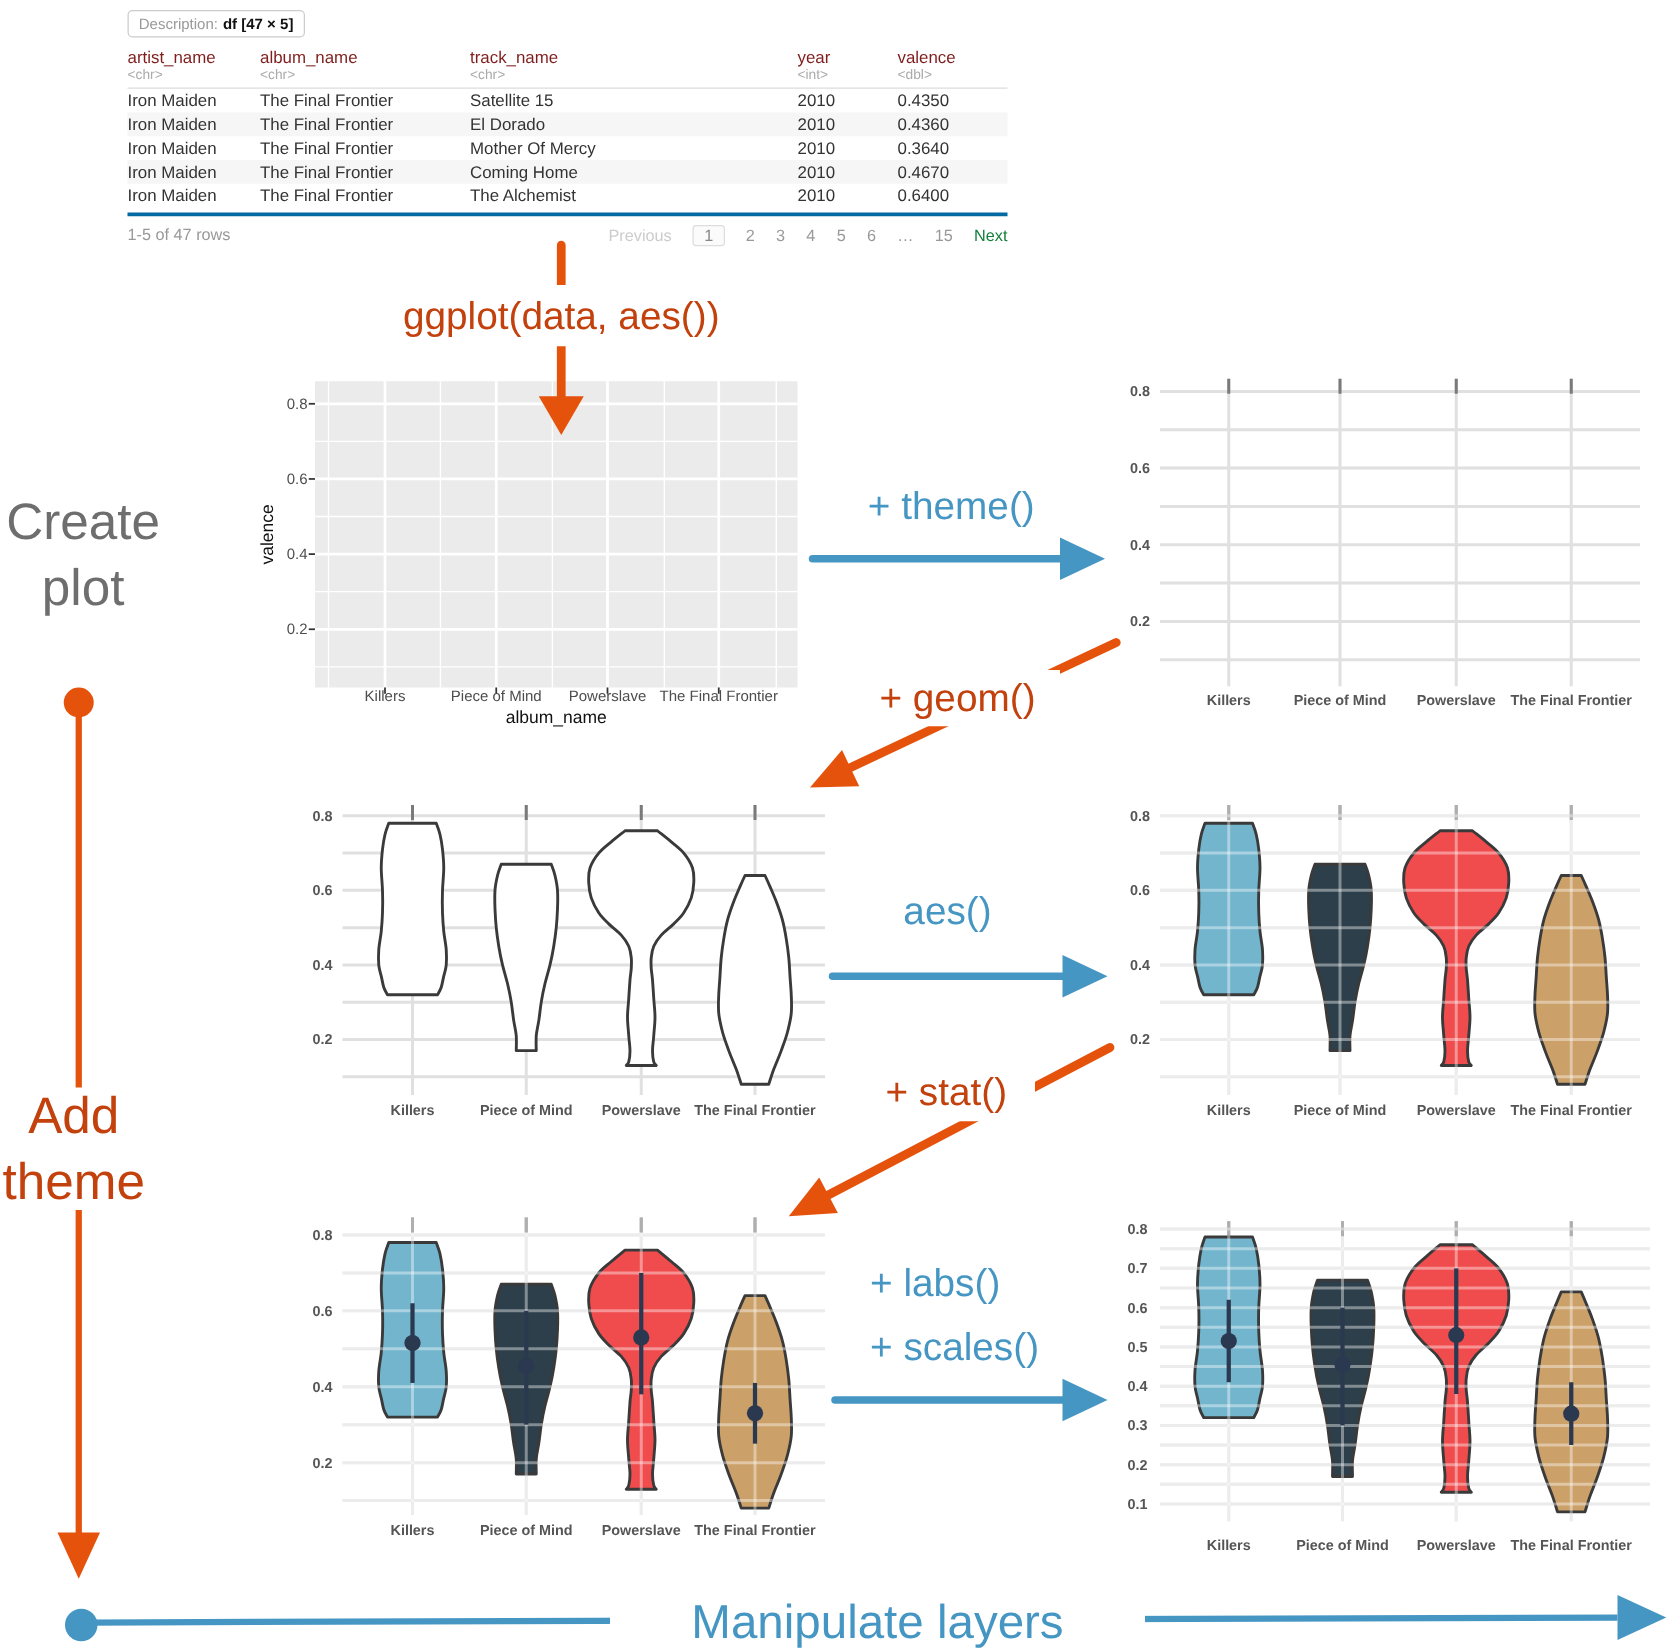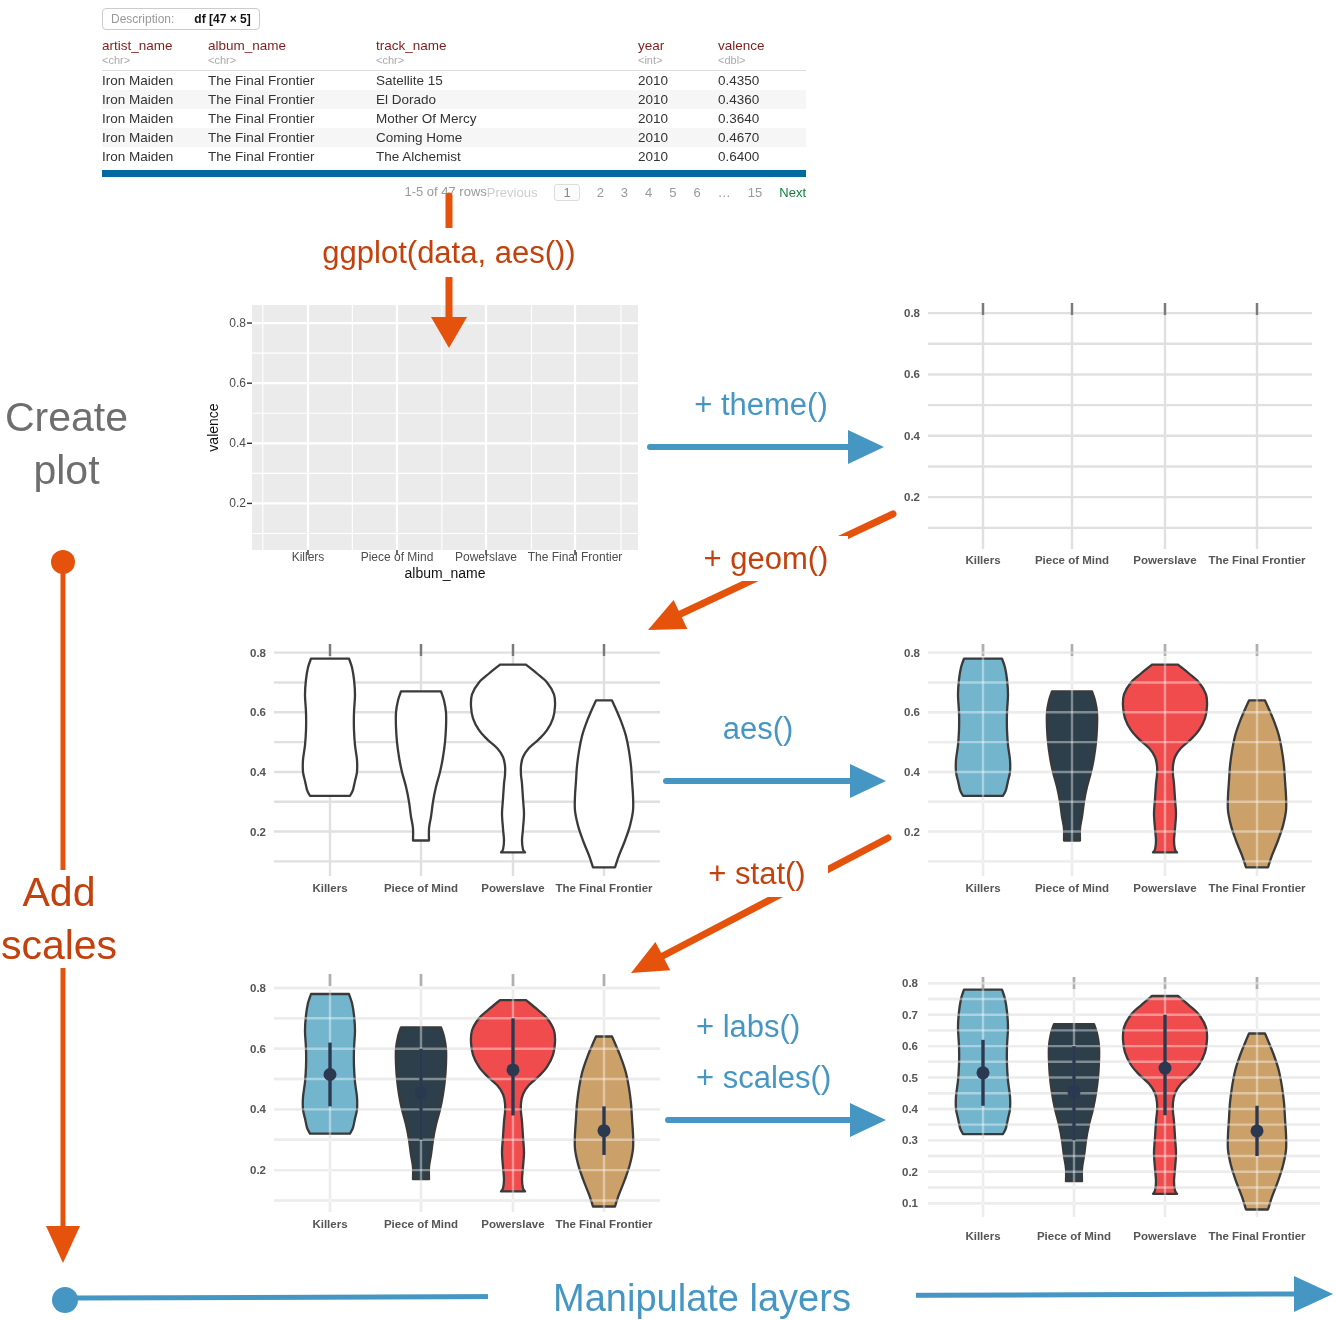--- a/index.html
+++ b/index.html
@@ -2,30 +2,30 @@
 <html><head>
 <meta charset="utf-8">
 <style>
 *{margin:0;padding:0;box-sizing:border-box}
 html,body{width:1335px;height:1320px}
 body{position:relative;background:#fff;font-family:"Liberation Sans",sans-serif;overflow:hidden}
 
 
 .table-card{position:absolute;left:96px;top:4px;width:724px;height:191px;background:#fff}
 .desc-pill{position:absolute;left:6px;top:4px;border:1px solid #ccc;border-radius:4px;padding:3px 8px;font-size:12px;color:#999;background:#fff}
-.desc-pill b{color:#111;font-weight:700;margin-left:20px}
+.desc-pill b{color:#111;font-weight:700;margin-left:4px}
 .tbl{position:absolute;left:6px;right:14px;top:34px}
 .tbl-grid{display:grid;grid-template-columns:106px 168px 262px 1fr 88px;align-items:end}
 .th-name{font-weight:400;font-size:13.5px;color:#7f1d1d;line-height:16px}
 .th-type{font-size:11px;color:#aaa;line-height:13px;padding-bottom:3px}
 .num{text-align:left}
 .tbl-header{border-bottom:1px solid #ddd}
 .trow{display:grid;grid-template-columns:106px 168px 262px 1fr 88px;height:19px;line-height:19px;font-size:13.5px;color:#333}
 .trow.alt{background:#f6f6f6}
-.tbl-footer{position:absolute;left:6px;right:14px;top:166px;border-top:7px solid #0369a1;padding-top:7px;display:flex;justify-content:flex-end;font-size:13px;color:#999}
+.tbl-footer{position:absolute;left:6px;right:14px;top:166px;border-top:3px solid #0369a1;padding-top:7px;display:flex;justify-content:space-between;font-size:13px;color:#999}
 .pager{display:flex;gap:17px;align-items:center;color:#999}
 .pg-prev{color:#ccc}
 .pg-cur{border:1px solid #ddd;border-radius:3px;padding:0 8px;background:#fbfbfb;color:#888}
 .pg-next{color:#15803d}
 .pg{cursor:pointer}
 
 
 #charts,#arrows{position:absolute;left:0;top:0;width:1335px;height:1320px}
 #charts{z-index:1}
 #arrows{z-index:2}
@@ -421,15 +421,15 @@
 <div class="flow-label lbl-blue fz31" style="left:706px;top:706px;width:104px;height:45px">aes()</div>
 <div class="flow-label lbl-orange fz31" style="left:686px;top:851px;width:142px;height:46px">+ stat()</div>
 <div class="flow-label lbl-blue fz31 left-justify" style="left:690px;top:1006px;width:160px;height:42px">+ labs()</div>
 <div class="flow-label lbl-blue fz31 left-justify" style="left:690px;top:1056px;width:190px;height:44px">+ scales()</div>
 <div class="flow-label lbl-gray fz36 stacked" style="left:0;top:396px;width:133px;height:96px">
   <span>Create</span>
     <span>plot</span>
 </div>
 <div class="flow-label lbl-orange fz36 stacked" style="left:0;top:870px;width:118px;height:98px">
   <span>Add</span>
-    <span>scales</span>
+    <span>theme</span>
 </div>
 <div class="flow-label lbl-blue fz38" style="left:488px;top:1276px;width:428px;height:44px">Manipulate layers</div>
 
 </body></html>

